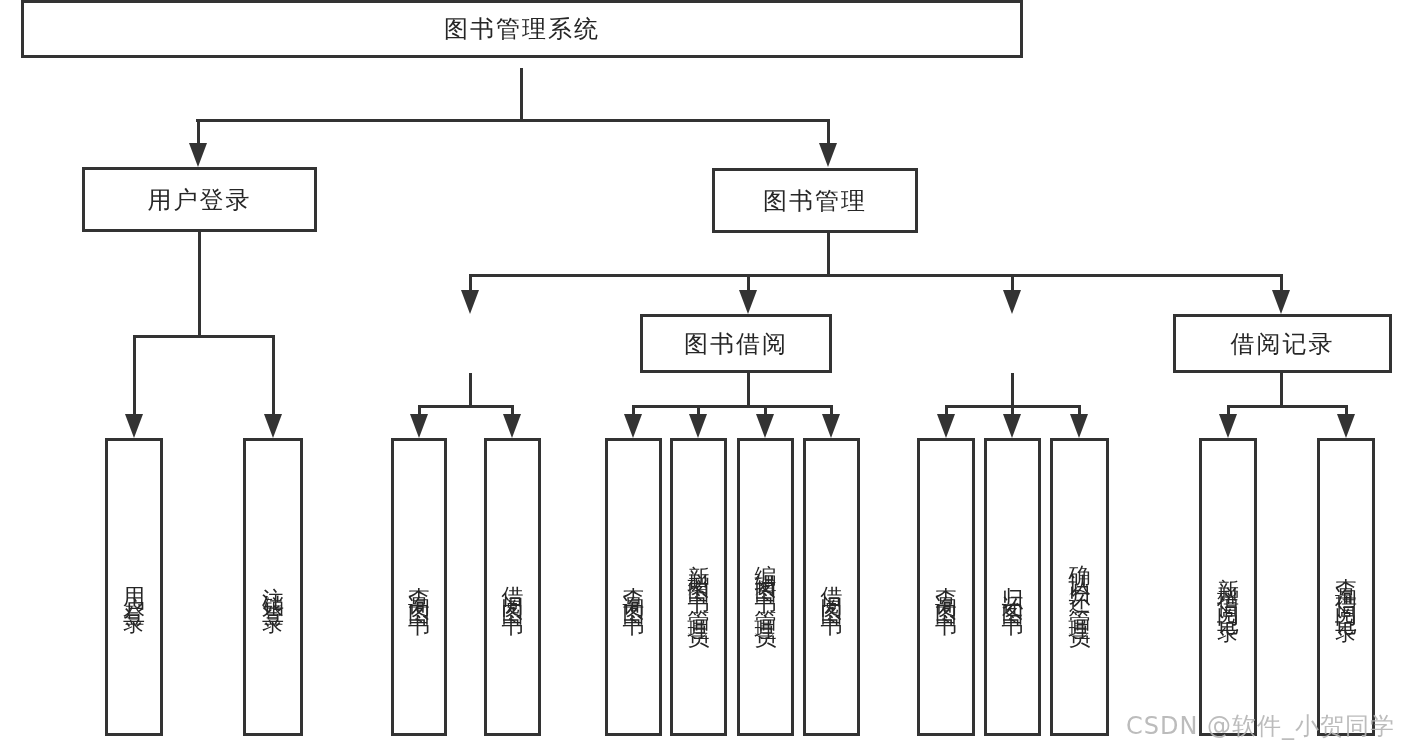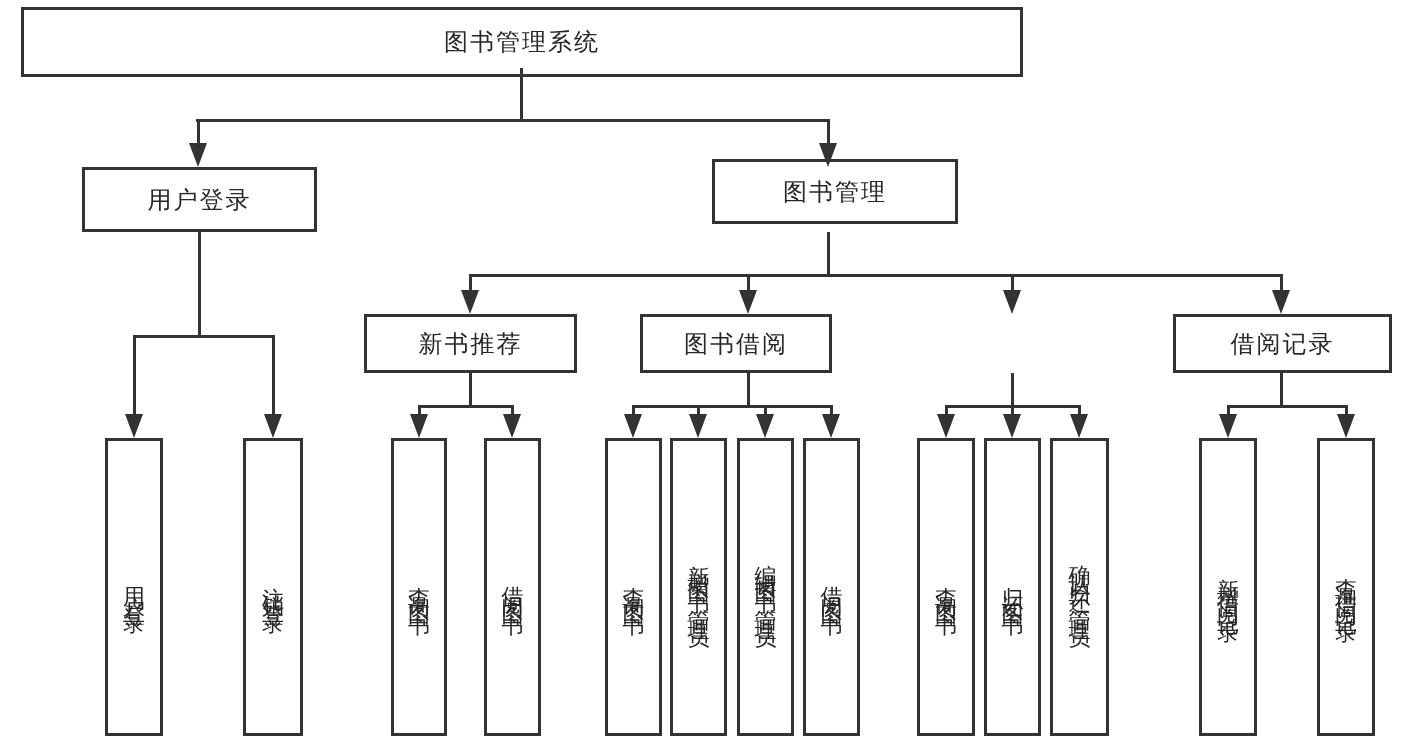--- a/index.html
+++ b/index.html
@@ -37,35 +37,32 @@
     position:absolute;right:10px;top:710px;z-index:10;
     font-size:24px;letter-spacing:1px;color:var(--watermark);opacity:.9;
     white-space:nowrap;
   }
 </style>
 </head>
 <body>
 
 <div class="stage">
 
-  <div class="box hbox" style="left:21px;top:7px;width:1002px;height:70px">
+  <div class="box hbox" style="left:21px;top:0;width:1002px;height:58px">
     <span class="lbl">图书管理系统</span>
   </div>
 
   <div class="box hbox" style="left:82px;top:167px;width:235px;height:65px">
     <span class="lbl">用户登录</span>
   </div>
 
-  <div class="box hbox" style="left:712px;top:159px;width:246px;height:65px">
+  <div class="box hbox" style="left:712px;top:168px;width:206px;height:65px">
     <span class="lbl">图书管理</span>
   </div>
 
-  <div class="box hbox" style="left:364px;top:314px;width:213px;height:59px">
-    <span class="lbl">新书推荐</span>
-  </div>
 
   <div class="box hbox" style="left:640px;top:314px;width:192px;height:59px">
     <span class="lbl">图书借阅</span>
   </div>
 
 
   <div class="box hbox" style="left:1173px;top:314px;width:219px;height:59px">
     <span class="lbl">借阅记录</span>
   </div>
 
@@ -165,14 +162,15 @@
   <div class="vline" style="left:1078px;top:405px;height:12px"></div>
   <div class="arrow" style="left:1070px;top:414px"></div>
 
   <div class="vline" style="left:1280px;top:373px;height:35px"></div>
   <div class="hline" style="left:1227px;top:405px;width:121px"></div>
   <div class="vline" style="left:1227px;top:405px;height:12px"></div>
   <div class="arrow" style="left:1219px;top:414px"></div>
   <div class="vline" style="left:1345px;top:405px;height:12px"></div>
   <div class="arrow" style="left:1337px;top:414px"></div>
 
+  <div class="watermark">CSDN @软件_小贺同学</div>
 
 </div>
 
 </body></html>

